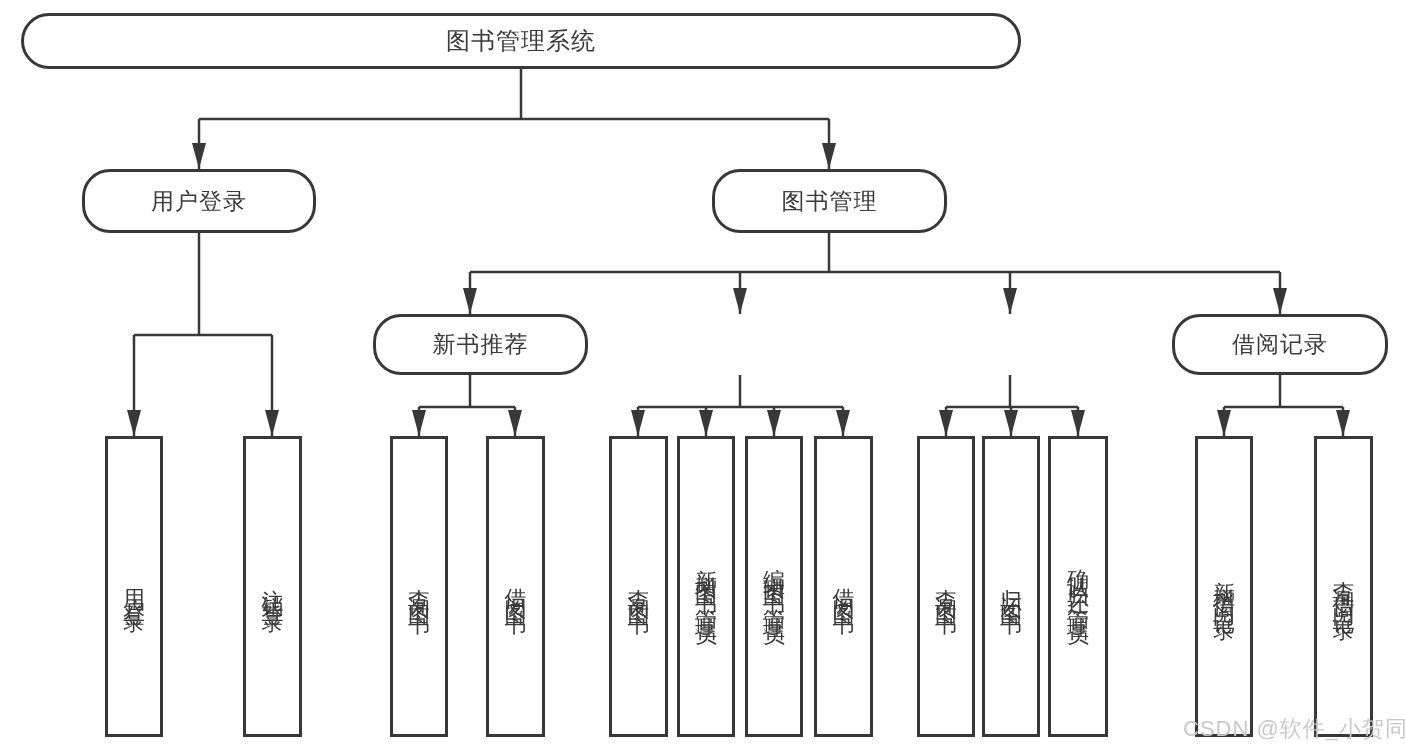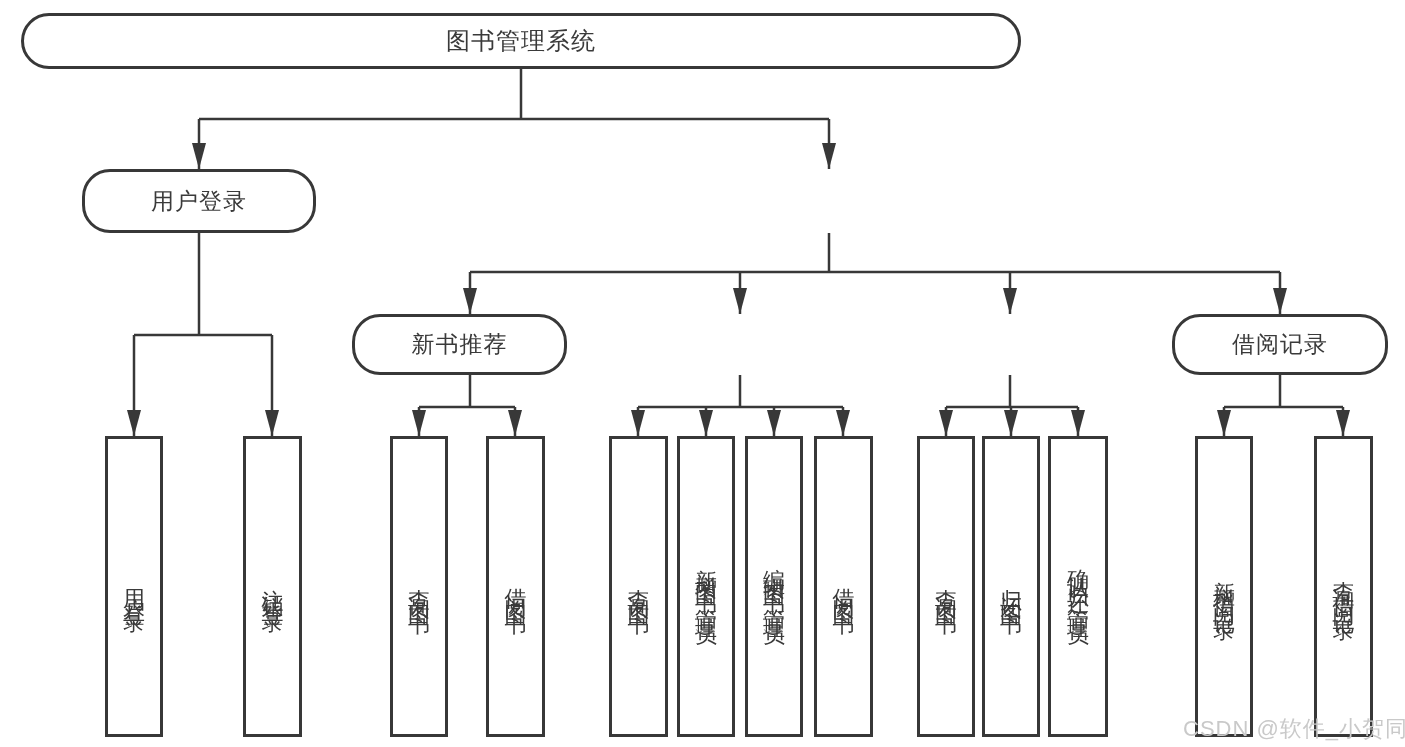--- a/index.html
+++ b/index.html
@@ -84,22 +84,25 @@
     </g>
   </svg>
 
   <div class="node h-node root-node" style="left:21px;top:13px;width:1000px;height:56px">
     <span>图书管理系统</span>
   </div>
 
   <div class="node h-node" style="left:82px;top:169px;width:234px;height:64px">
     <span>用户登录</span>
   </div>
+  <div class="node h-node" style="left:712px;top:169px;width:235px;height:64px">
+    <span>图书管理</span>
+  </div>
 
-  <div class="node h-node" style="left:352px;top:314px;width:215px;height:61px">
+  <div class="node h-node" style="left:373px;top:314px;width:215px;height:61px">
     <span>新书推荐</span>
   </div>
   <div class="node h-node" style="left:1172px;top:314px;width:216px;height:61px">
     <span>借阅记录</span>
   </div>
 
   <div class="node v-node leaf" style="left:105px;width:58px">
     <span class="v-text">用户登录</span>
   </div>
   <div class="node v-node leaf" style="left:243px;width:59px">

